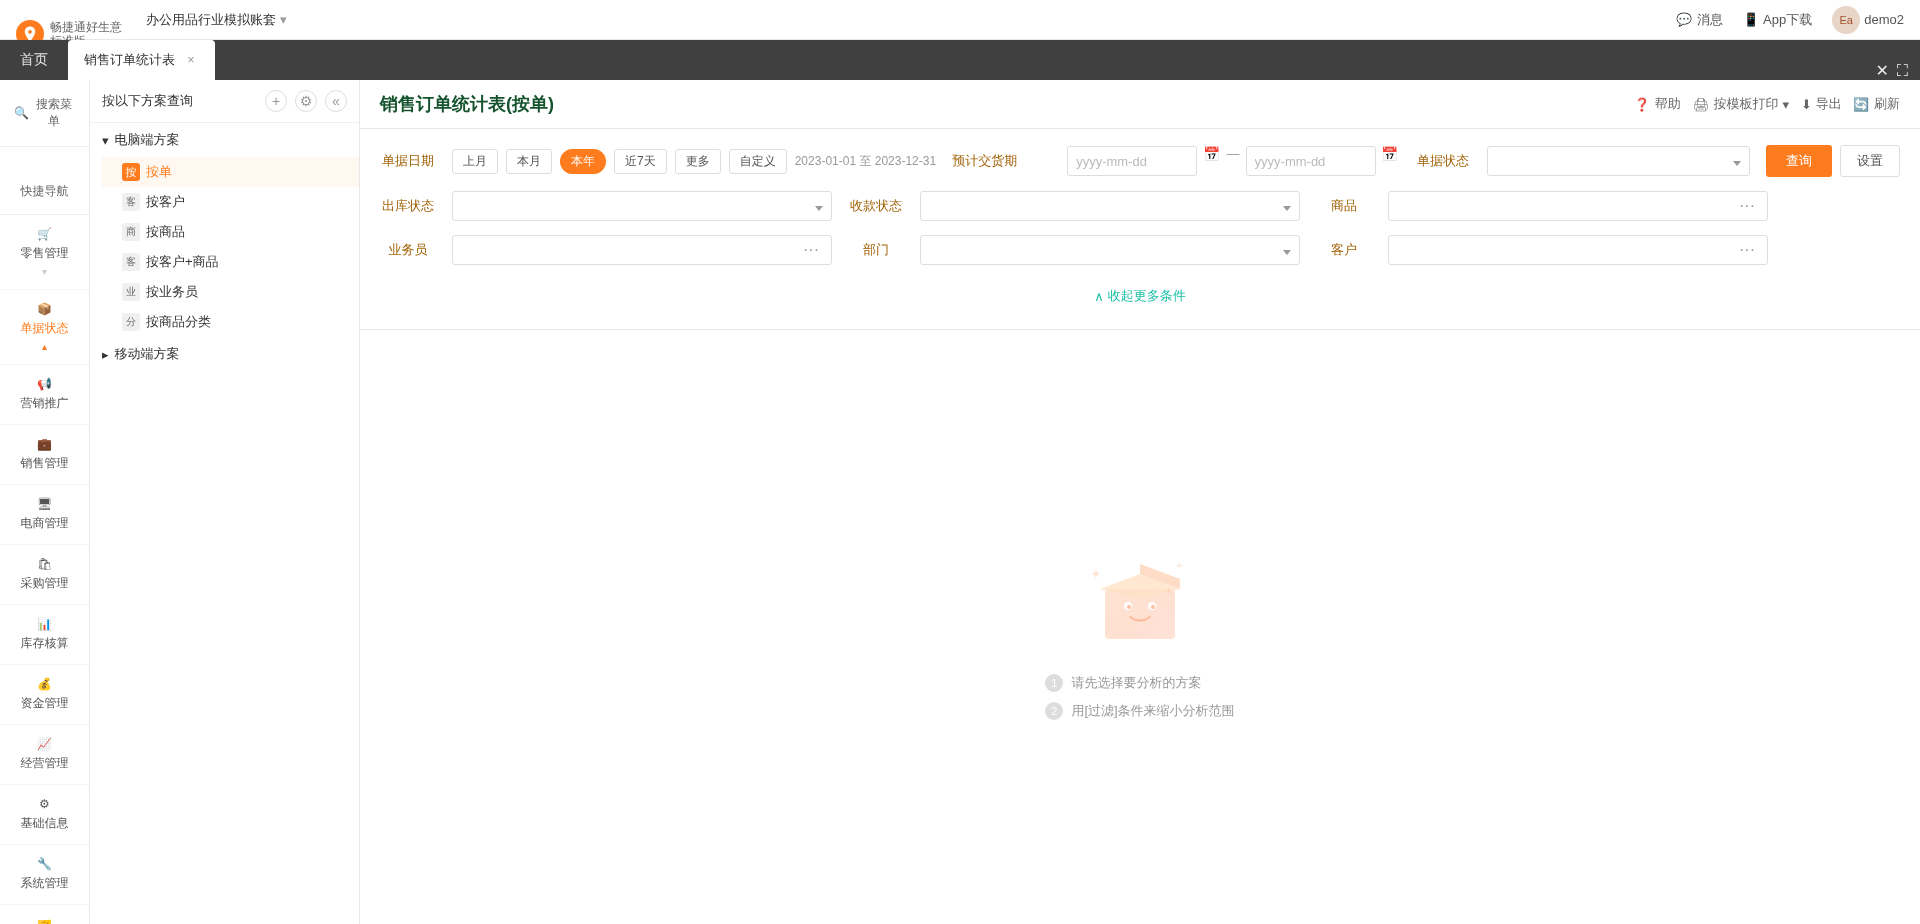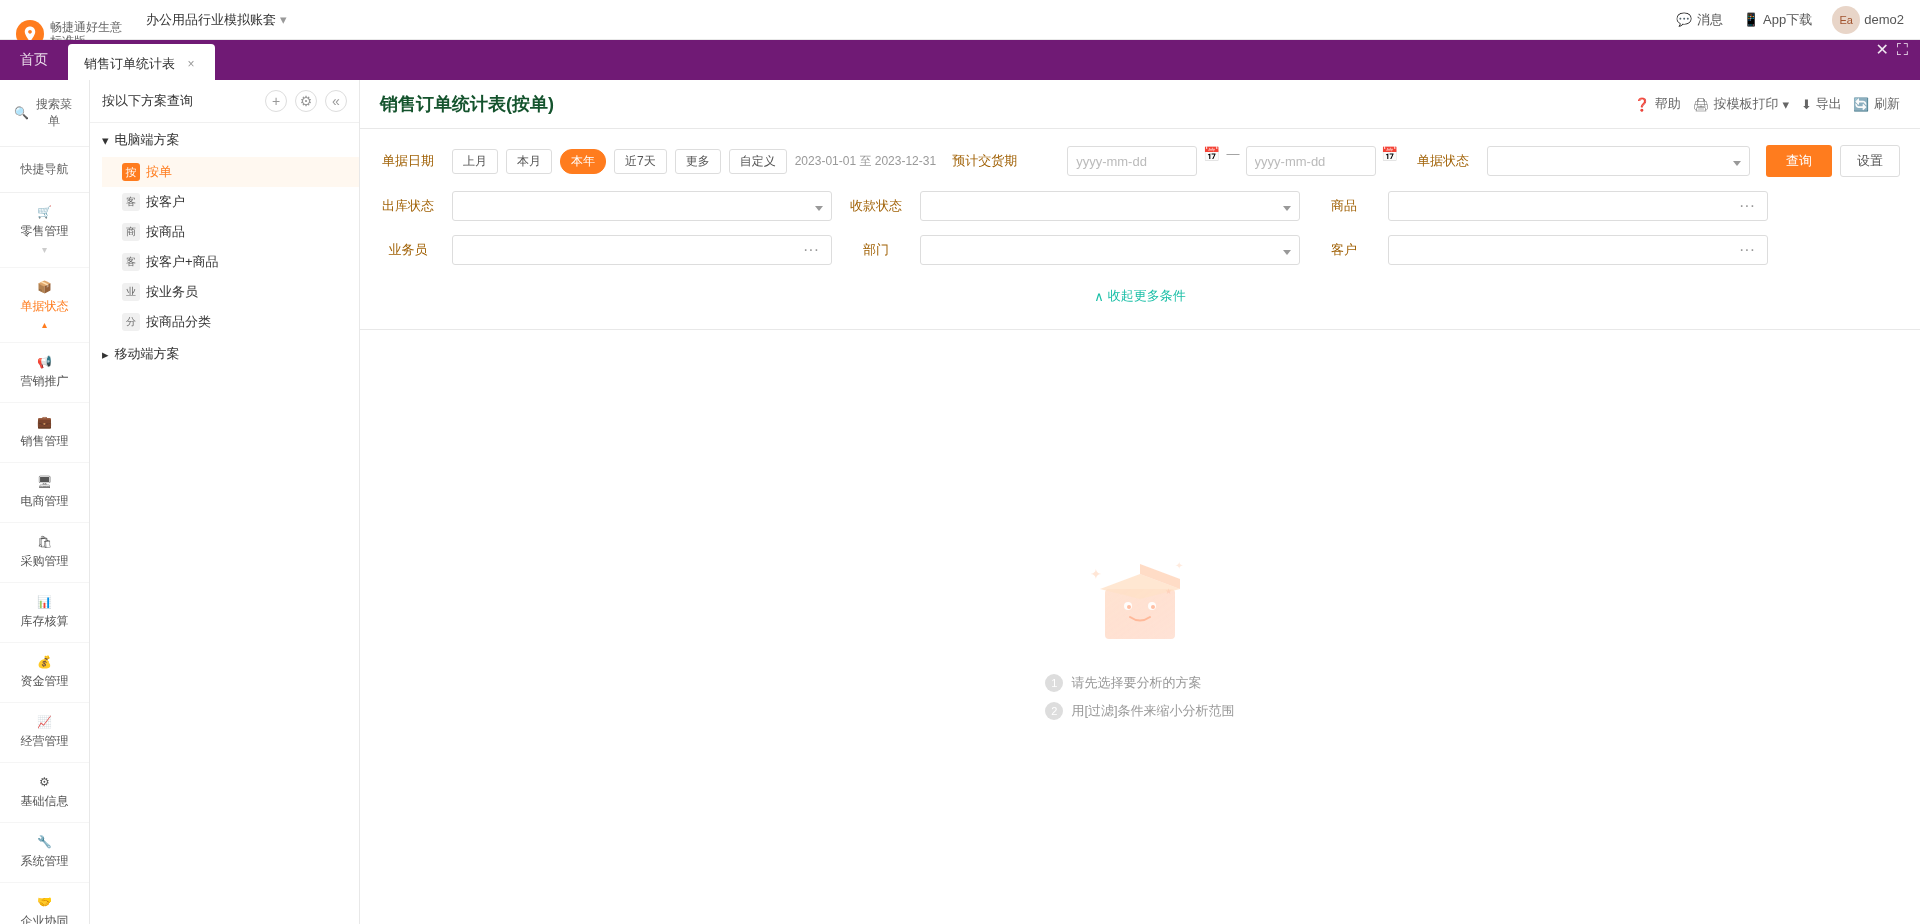--- a/index.html
+++ b/index.html
@@ -11,38 +11,38 @@
     .logo-area { display: flex; align-items: center; gap: 6px; margin-top: 29px; }
     .logo-icon { width: 28px; height: 28px; background: #ff7c1e; border-radius: 50%; display: flex; align-items: center; justify-content: center; }
     .logo-icon svg { width: 18px; height: 18px; fill: white; }
     .logo-text { font-size: 12px; color: #666; line-height: 1.2; }
     .breadcrumb-area { display: flex; align-items: center; gap: 4px; margin-left: 16px; font-size: 13px; color: #333; }
     .top-bar-right { display: flex; align-items: center; gap: 20px; font-size: 13px; color: #555; }
     .top-bar-right-item { display: flex; align-items: center; gap: 4px; cursor: pointer; }
     .avatar { width: 28px; height: 28px; border-radius: 50%; background: #e8d5c8; overflow: hidden; display: flex; align-items: center; justify-content: center; font-size: 11px; color: #a0522d; }
 
     
-    .tab-bar { height: 40px; background: #701a75; display: flex; align-items: flex-start; padding: 0; flex-shrink: 0; }
+    .tab-bar { height: 40px; background: #404040; display: flex; align-items: flex-end; padding: 0; flex-shrink: 0; }
     .tab-home { padding: 0 20px; height: 40px; display: flex; align-items: center; color: rgba(255,255,255,0.85); font-size: 14px; cursor: pointer; }
     .tab-item { padding: 0 16px; height: 40px; display: flex; align-items: center; gap: 8px; background: #fff; color: #333; font-size: 13px; cursor: pointer; border-radius: 4px 4px 0 0; margin-top: 4px; }
     .tab-close { width: 16px; height: 16px; display: flex; align-items: center; justify-content: center; border-radius: 50%; color: #999; font-size: 12px; cursor: pointer; }
     .tab-bar-right { margin-left: auto; display: flex; align-items: center; gap: 8px; padding-right: 12px; }
     .tab-bar-btn { color: rgba(255,255,255,0.9); cursor: pointer; font-size: 16px; }
 
     
     .main-layout { display: flex; flex: 1; overflow: hidden; }
 
     
     .sidebar { width: 90px; background: #fff; border-right: 1px solid #e8e8e8; display: flex; flex-direction: column; flex-shrink: 0; overflow-y: auto; }
     .sidebar-item { padding: 12px 0; display: flex; flex-direction: column; align-items: center; cursor: pointer; color: #555; font-size: 12px; gap: 4px; border-bottom: 1px solid #f5f5f5; }
     .sidebar-item.active { color: #ff7c1e; }
     .sidebar-search { padding: 10px 8px; border-bottom: 1px solid #f0f0f0; }
     .sidebar-search-text { font-size: 12px; color: #666; text-align: center; display: flex; align-items: center; justify-content: center; gap: 4px; cursor: pointer; padding: 6px; }
     .sidebar-nav { padding: 8px 0; border-bottom: 1px solid #f0f0f0; }
-    .sidebar-nav-text { font-size: 12px; color: #666; text-align: center; padding: 6px; cursor: pointer; }
+    .sidebar-nav-text { font-size: 12px; color: #666; text-align: center; padding: 6px; cursor: pointer; margin-top: 22px; }
 
     
     .content-area { flex: 1; display: flex; overflow: hidden; }
 
     
     .left-panel { width: 270px; background: #fff; border-right: 1px solid #e8e8e8; flex-shrink: 0; overflow-y: auto; }
     .left-panel-header { padding: 10px 12px; display: flex; align-items: center; justify-content: space-between; border-bottom: 1px solid #f0f0f0; gap: 48px; }
     .left-panel-title { font-size: 13px; color: #333; font-weight: 500; }
     .left-panel-actions { display: flex; align-items: center; gap: 8px; }
     .panel-action-btn { width: 22px; height: 22px; border-radius: 50%; display: flex; align-items: center; justify-content: center; cursor: pointer; color: #999; font-size: 14px; border: 1px solid #ddd; }

